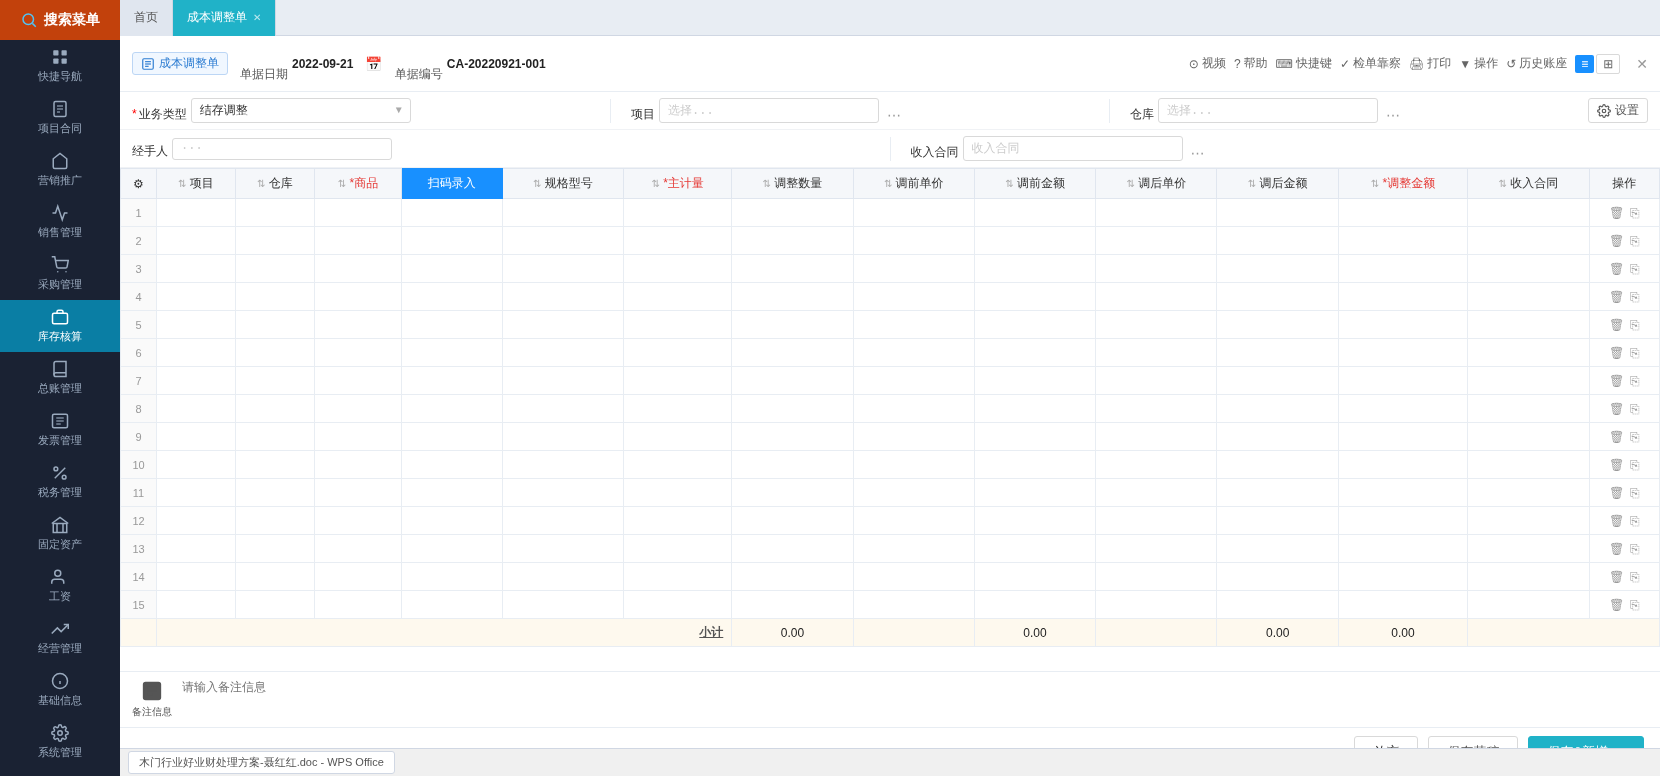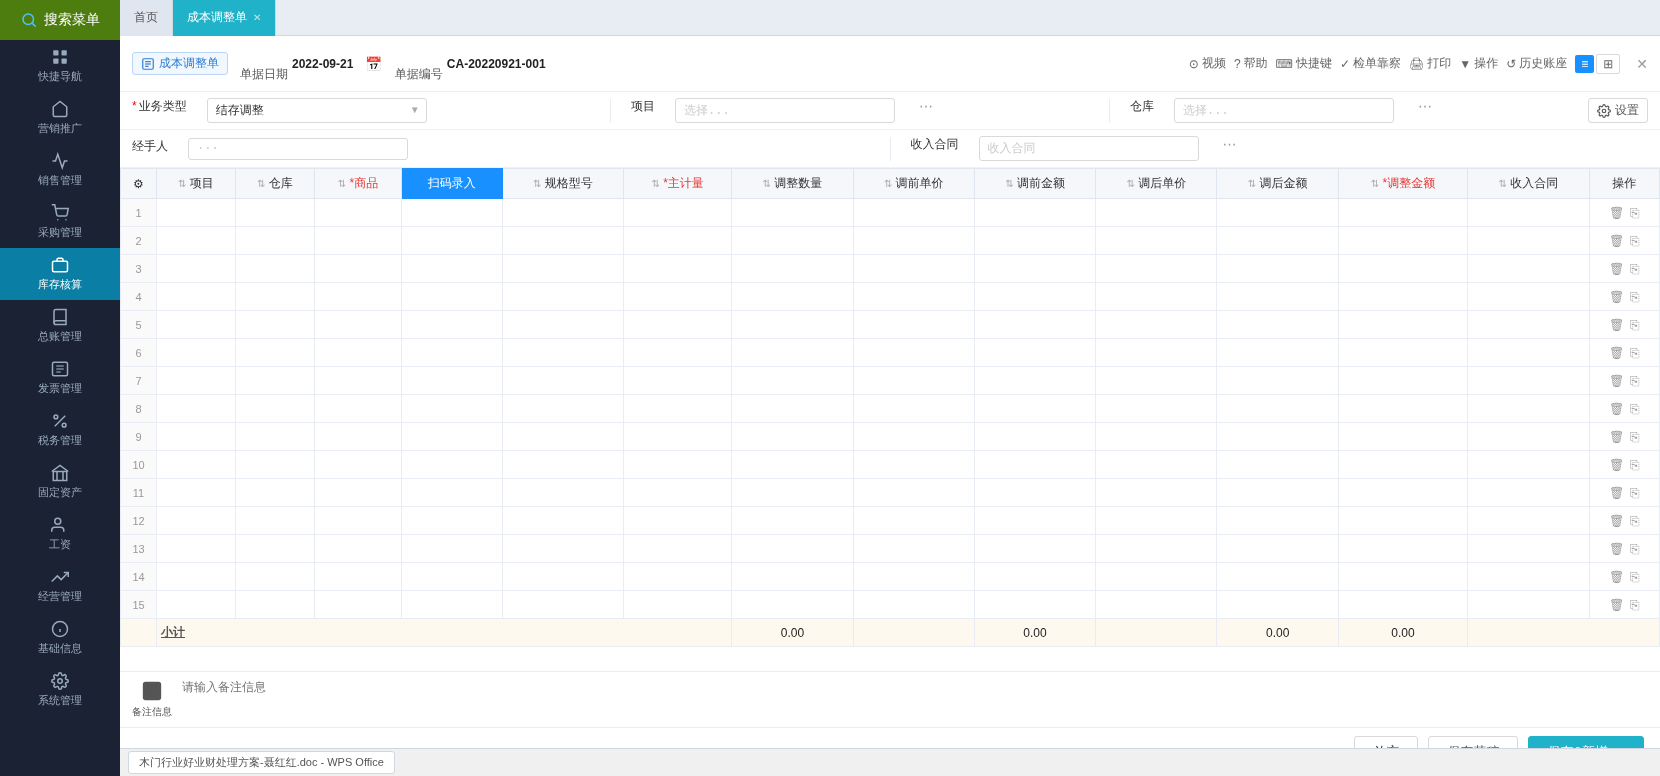--- a/index.html
+++ b/index.html
@@ -1,20 +1,20 @@
 <!DOCTYPE html>
 <html><head>
   <meta charset="utf-8">
   <style>
     * { box-sizing: border-box; margin: 0; padding: 0; }
     body { font-family: "Microsoft YaHei", "PingFang SC", sans-serif; font-size: 12px; background: #f0f2f5; display: flex; height: 776px; overflow: hidden; }
 
     
     .sidebar { width: 120px; background: #1a2233; color: #cdd5e0; display: flex; flex-direction: column; height: 100%; flex-shrink: 0; }
-    .sidebar-logo { height: 40px; display: flex; align-items: center; justify-content: center; background: #4d7c0f; color: #fff; font-size: 14px; font-weight: normal; gap: 6px; }
+    .sidebar-logo { height: 40px; display: flex; align-items: center; justify-content: center; background: #c2410c; color: #fff; font-size: 14px; font-weight: bold; gap: 6px; }
     .sidebar-logo svg { width: 18px; height: 18px; fill: #4fc3f7; }
     .sidebar-item { display: flex; flex-direction: column; align-items: center; justify-content: center; padding: 8px 4px; cursor: pointer; gap: 3px; font-size: 11px; color: #9aaabe; transition: background 0.2s; }
     .sidebar-item.active { background: #0a7ea4; color: #fff; }
     .sidebar-item svg { width: 18px; height: 18px; fill: currentColor; }
 
     
     .main-content { flex: 1; display: flex; flex-direction: column; height: 100%; overflow: hidden; background: #f0f2f5; }
 
     
     .tab-bar { display: flex; align-items: center; background: #e8edf3; border-bottom: 1px solid #d0d7e3; height: 36px; padding-left: 0; flex-shrink: 0; }
@@ -31,41 +31,41 @@
     .doc-title-badge { display: flex; align-items: center; gap: 4px; background: #f0f7ff; border: 1px solid #bcd6f5; border-radius: 3px; padding: 2px 8px; color: #2d7dd2; font-size: 12px; }
     .doc-field { display: flex; align-items: center; gap: 4px; font-size: 12px; color: #333; }
     .doc-field-label { color: #555; margin-top: 22px; }
     .doc-field-value { color: #222; font-weight: 700; }
     .doc-header-actions { margin-left: auto; display: flex; align-items: center; gap: 8px; font-size: 12px; color: #666; }
     .doc-header-actions span { cursor: pointer; display: flex; align-items: center; gap: 3px; }
     .close-btn { margin-left: 8px; cursor: pointer; color: #999; font-size: 14px; }
 
     
     .fields-row { display: flex; align-items: center; padding: 6px 12px; border-bottom: 1px solid #f0f2f5; gap: 0; flex-shrink: 0; }
-    .field-group { display: flex; align-items: flex-start; gap: 20px; flex: 1; }
+    .field-group { display: flex; align-items: flex-end; gap: 4px; flex: 1; }
     .field-label { color: #333; font-size: 12px; white-space: nowrap; }
     .field-label.required::before { content: '*'; color: red; margin-right: 2px; }
     .field-input { border: 1px solid #d9d9d9; border-radius: 3px; padding: 3px 8px; font-size: 12px; color: #333; background: #fff; min-width: 120px; cursor: pointer; display: flex; align-items: center; gap: 4px; font-family: Liberation Mono, monospace; }
     .field-input .val { flex: 1; }
     .field-input .arr { color: #aaa; font-size: 10px; }
     .field-input-wide { min-width: 220px; }
     .field-divider { width: 1px; background: #e8edf3; height: 24px; margin: 0 20px; }
     .field-dots { color: #999; font-size: 14px; margin-left: 4px; cursor: pointer; }
     .settings-btn { display: flex; align-items: center; gap: 4px; border: 1px solid #d9d9d9; border-radius: 3px; padding: 3px 8px; cursor: pointer; color: #555; background: #fff; }
 
     
     .table-container { flex: 1; overflow: auto; position: relative; }
     table { width: 100%; border-collapse: collapse; font-size: 12px; }
     table thead tr { background: #f5f7fa; position: sticky; top: 0; z-index: 10; }
     table thead th { border: 1px solid #e0e6ef; padding: 6px 4px; text-align: center; color: #333; font-weight: 500; white-space: nowrap; position: relative; }
     table thead th .col-sort { color: #aaa; font-size: 10px; cursor: pointer; }
     table tbody tr td { border: 1px solid #e8edf3; padding: 4px; text-align: center; color: #333; height: 28px; }
     table tbody tr td.row-num { color: #999; font-size: 11px; background: #fafafa; }
     .subtotal-row td { background: #fef9ee; font-weight: 500; color: #333; }
-    .subtotal-row td.label { color: #555; font-weight: bold; text-align: left; padding-right: 20px; text-decoration: underline; }
+    .subtotal-row td.label { color: #555; font-weight: bold; text-align: right; padding-right: 8px; text-decoration: underline; }
     .subtotal-row td.num-val { color: #222; }
     .action-col { white-space: nowrap; display: flex; align-items: center; justify-content: center; gap: 6px; }
     .action-icon { cursor: pointer; color: #999; }
 
     
     .notes-area { border-top: 1px solid #e8edf3; padding: 8px 12px; display: flex; align-items: flex-start; gap: 10px; flex-shrink: 0; }
     .notes-icon-box { display: flex; flex-direction: column; align-items: center; gap: 3px; color: #555; font-size: 10px; cursor: pointer; }
     .notes-icon-box svg { width: 22px; height: 22px; fill: #555; }
     .notes-input { border: none; outline: none; font-size: 12px; color: #999; flex: 1; background: transparent; }
 
@@ -92,20 +92,29 @@
     <span>搜索菜单</span>
   </div>
   <div class="sidebar-item">
     <svg viewBox="0 0 24 24">
         <rect x="3" y="3" width="7" height="7" rx="1"></rect>
         <rect x="14" y="3" width="7" height="7" rx="1"></rect>
         <rect x="3" y="14" width="7" height="7" rx="1"></rect>
         <rect x="14" y="14" width="7" height="7" rx="1"></rect>
       </svg>
     <span>快捷导航</span>
+  </div>
+  <div class="sidebar-item">
+    <svg viewBox="0 0 24 24">
+        <rect x="4" y="2" width="16" height="20" rx="2" fill="none" stroke="currentColor" stroke-width="2"></rect>
+        <line x1="8" y1="8" x2="16" y2="8" stroke="currentColor" stroke-width="1.5"></line>
+        <line x1="8" y1="12" x2="16" y2="12" stroke="currentColor" stroke-width="1.5"></line>
+        <line x1="8" y1="16" x2="12" y2="16" stroke="currentColor" stroke-width="1.5"></line>
+      </svg>
+    <span>项目合同</span>
   </div>
   <div class="sidebar-item">
     <svg viewBox="0 0 24 24">
         <path d="M3 9l9-7 9 7v11a2 2 0 0 1-2 2H5a2 2 0 0 1-2-2z" fill="none" stroke="currentColor" stroke-width="2"></path>
       </svg>
     <span>营销推广</span>
   </div>
   <div class="sidebar-item">
     <svg viewBox="0 0 24 24">
         <polyline points="22 12 18 12 15 21 9 3 6 12 2 12" fill="none" stroke="currentColor" stroke-width="2"></polyline>

